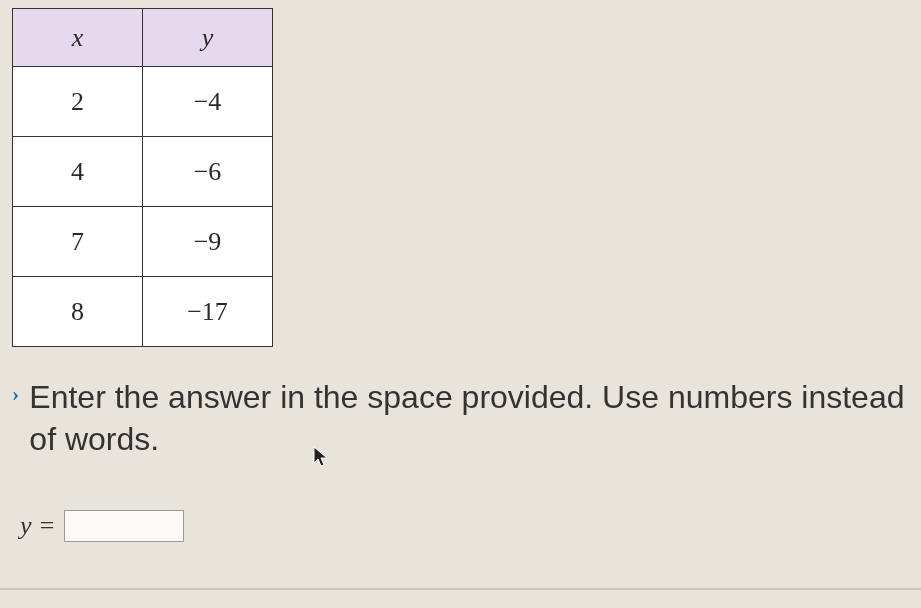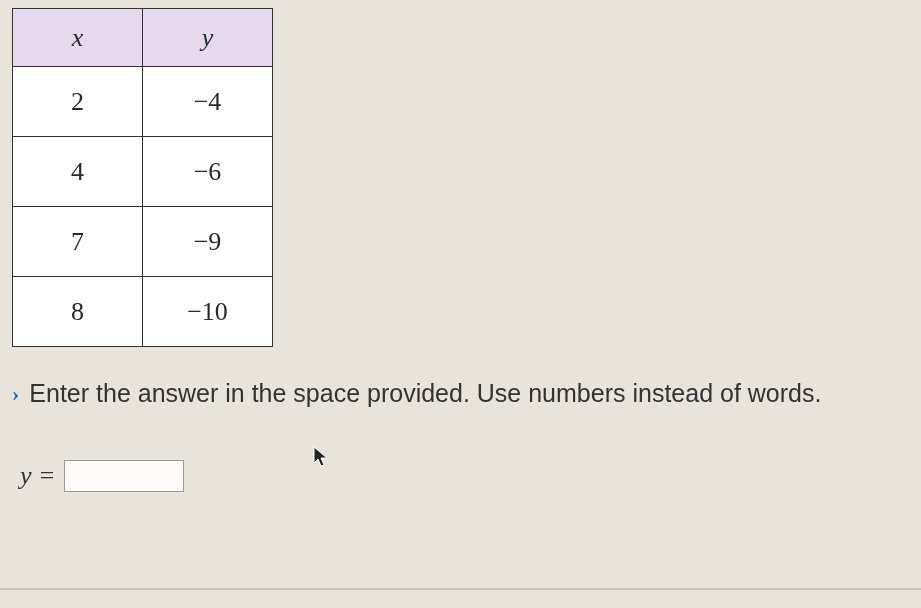--- a/index.html
+++ b/index.html
@@ -44,21 +44,21 @@
     }
     .chevron {
       color: #1a6fb0;
       font-weight: bold;
       font-size: 22px;
       line-height: 30px;
       padding-top: 2px;
     }
     .prompt-text {
       font-family: Arial, Helvetica, sans-serif;
-      font-size: 25px;
+      font-size: 32px;
       color: #333;
       line-height: 1.3;
     }
     .answer-row {
       display: flex;
       align-items: center;
       gap: 8px;
       margin-top: 46px;
       margin-left: 8px;
     }
@@ -111,21 +111,21 @@
       <tr>
         <td>4</td>
         <td>−6</td>
       </tr>
       <tr>
         <td>7</td>
         <td>−9</td>
       </tr>
       <tr>
         <td>8</td>
-        <td>−10</td>
+        <td>−17</td>
       </tr>
     </tbody>
   </table>
 
   <div class="prompt-row">
     <span class="chevron">›</span>
     <span class="prompt-text">Enter the answer in the space provided. Use numbers instead of words.</span>
   </div>
 
   <div class="answer-row">

